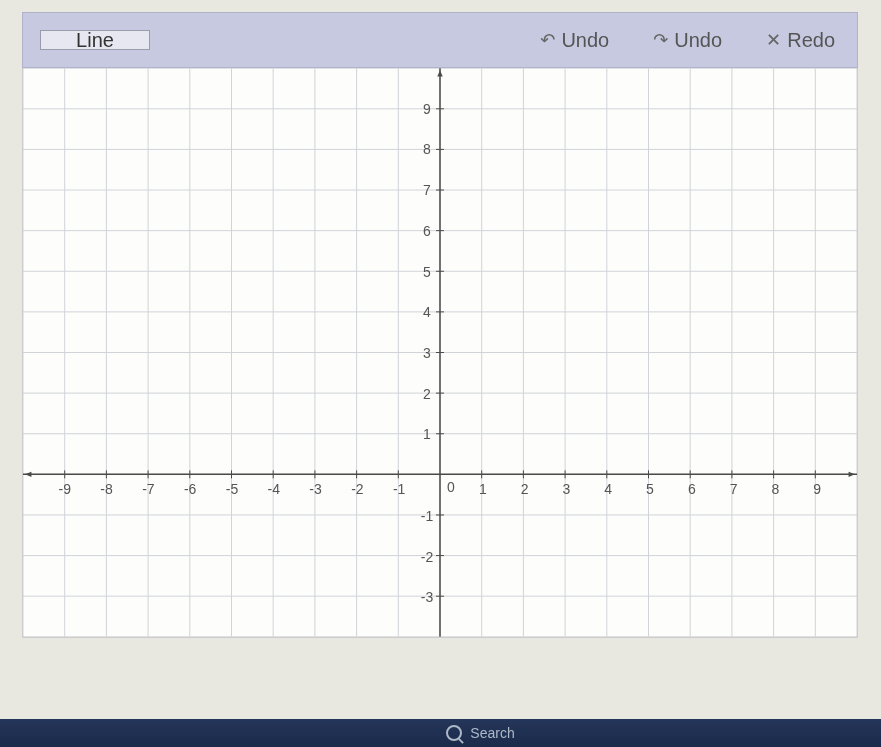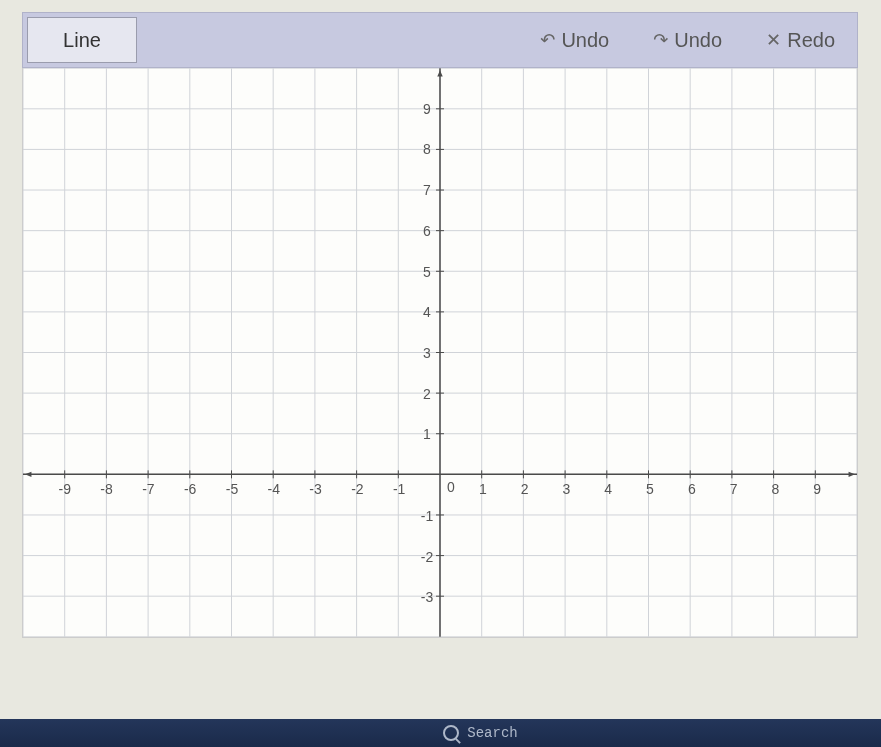--- a/index.html
+++ b/index.html
@@ -36,21 +36,21 @@
     }
     .tool-line {
       background: #e6e7f0;
       border: 1px solid #9a9cad;
       width: 110px;
       display: flex;
       align-items: center;
       justify-content: center;
       font-size: 20px;
       color: #333;
-      margin: 4px;
+      margin: 17px;
     }
     .toolbar-spacer { flex: 1; }
     .toolbar-btn {
       display: flex;
       align-items: center;
       justify-content: center;
       padding: 0 22px;
       font-size: 20px;
       color: #555;
       gap: 6px;
@@ -95,21 +95,20 @@
       justify-content: center;
       color: #aeb8c9;
       font-size: 14px;
     }
     .taskbar .search-wrap {
       display: flex;
       align-items: center;
       gap: 8px;
       position: relative;
       left: 40px;
-      font-family: Liberation Mono, monospace;
     }
     .taskbar .search-icon-circle {
       width: 16px; height: 16px;
       border: 2px solid #aeb8c9;
       border-radius: 50%;
       position: relative;
     }
     .taskbar .search-icon-circle::after {
       content: '';
       position: absolute;

